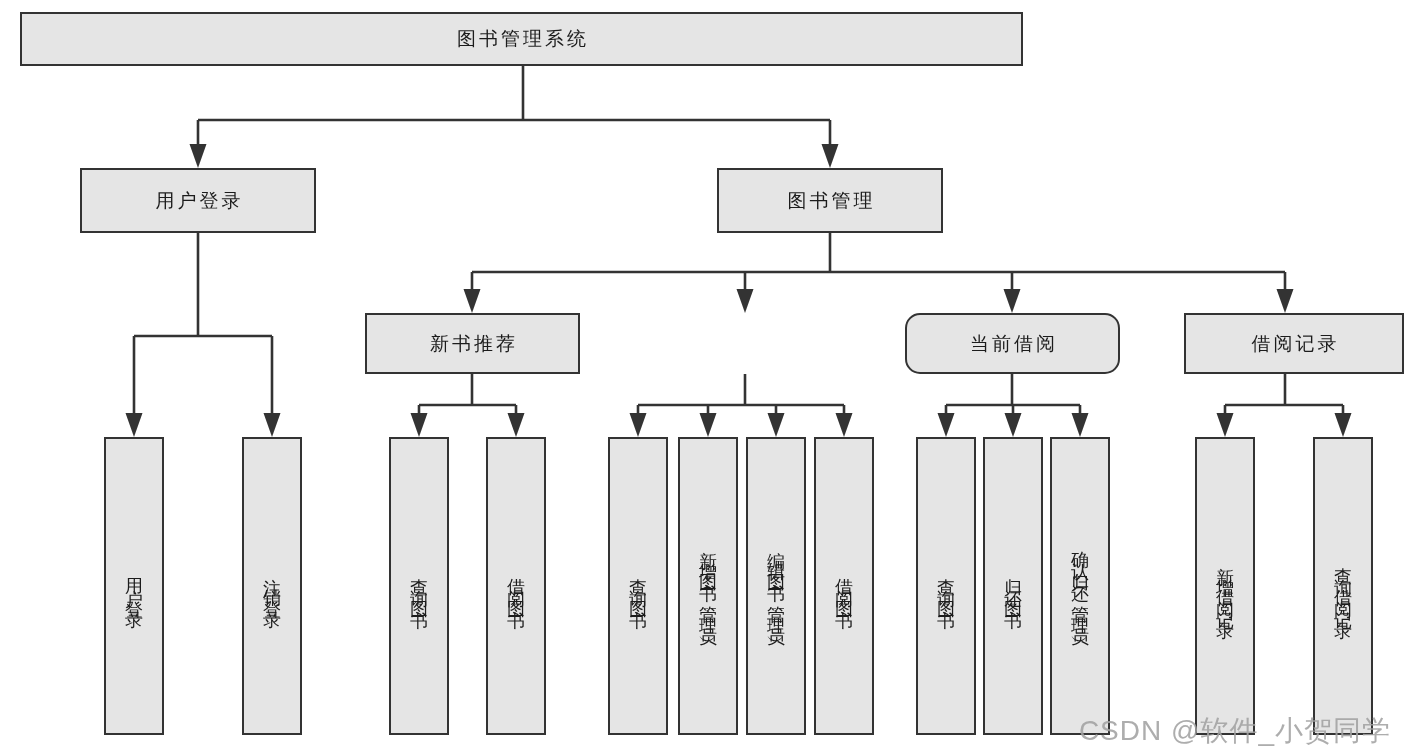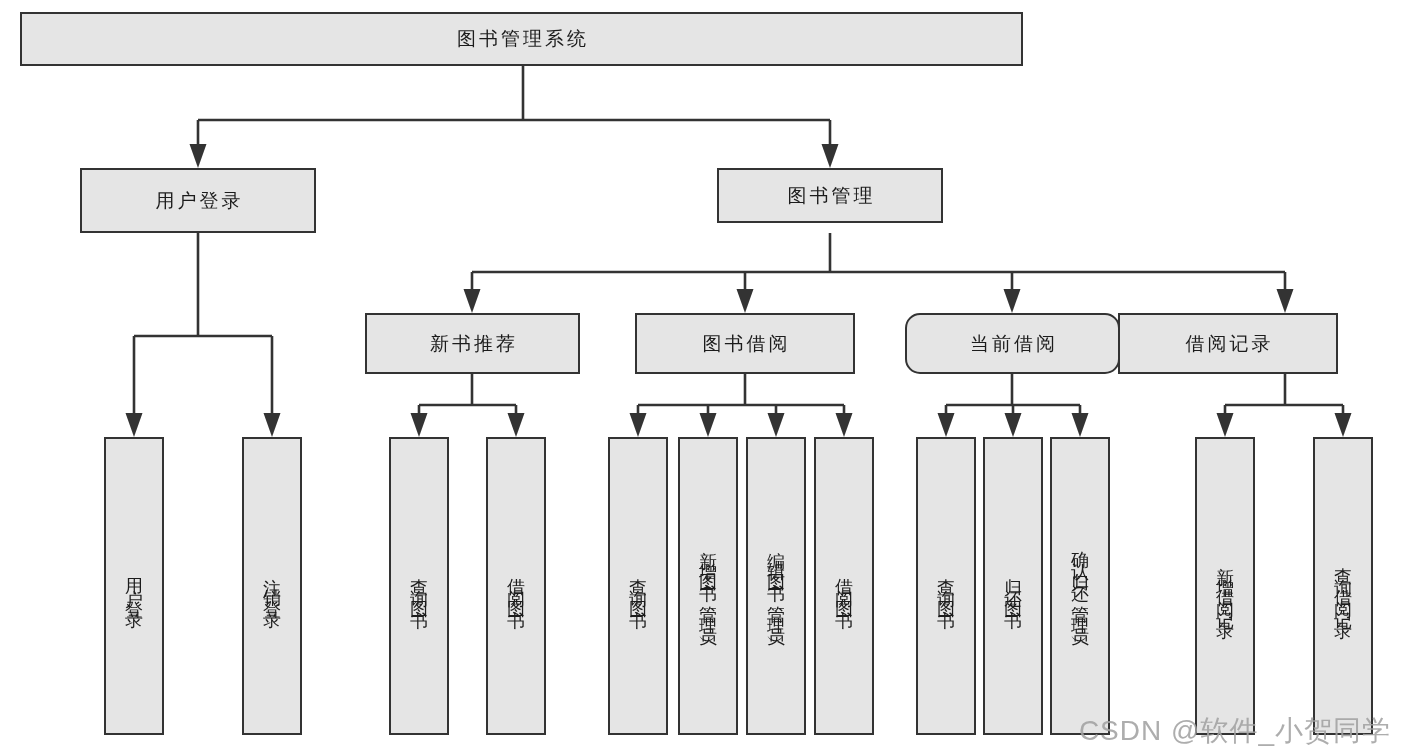--- a/index.html
+++ b/index.html
@@ -20,21 +20,21 @@
     color:#1c1c1c;
   }
   .node-h{
     font-size:19px;
     letter-spacing:3px;
     text-indent:3px;
     white-space:nowrap;
   }
   .root{left:20px;top:12px;width:1003px;height:54px;}
   .lv2a{left:80px;top:168px;width:236px;height:65px;}
-  .lv2b{left:717px;top:168px;width:226px;height:55px;}
+  .lv2b{left:717px;top:168px;width:226px;height:65px;}
   .lv3{top:313px;height:61px;}
   .leaf{top:437px;height:298px;}
   .vtext{
     writing-mode:vertical-rl;
     text-orientation:mixed;
     font-size:18px;
     letter-spacing:11px;
     line-height:1;
     white-space:nowrap;
   }
@@ -134,27 +134,24 @@
   <div class="box node-h lv2a">
     <span>用户登录</span>
   </div>
   <div class="box node-h lv2b">
     <span>图书管理</span>
   </div>
 
   <div class="box node-h lv3" style="left:365px;width:215px;">
     <span>新书推荐</span>
   </div>
-  <div class="box node-h lv3" style="left:635px;width:220px;">
-    <span>图书借阅</span>
-  </div>
   <div class="box node-h lv3" style="left:905px;width:215px;border-radius:15px;">
     <span>当前借阅</span>
   </div>
-  <div class="box node-h lv3" style="left:1118px;width:220px;">
+  <div class="box node-h lv3" style="left:1184px;width:220px;">
     <span>借阅记录</span>
   </div>
 
   <div class="box leaf" style="left:104px;width:60px;">
     <span class="vtext">用户登录</span>
   </div>
   <div class="box leaf" style="left:242px;width:60px;">
     <span class="vtext">注销登录</span>
   </div>
 

